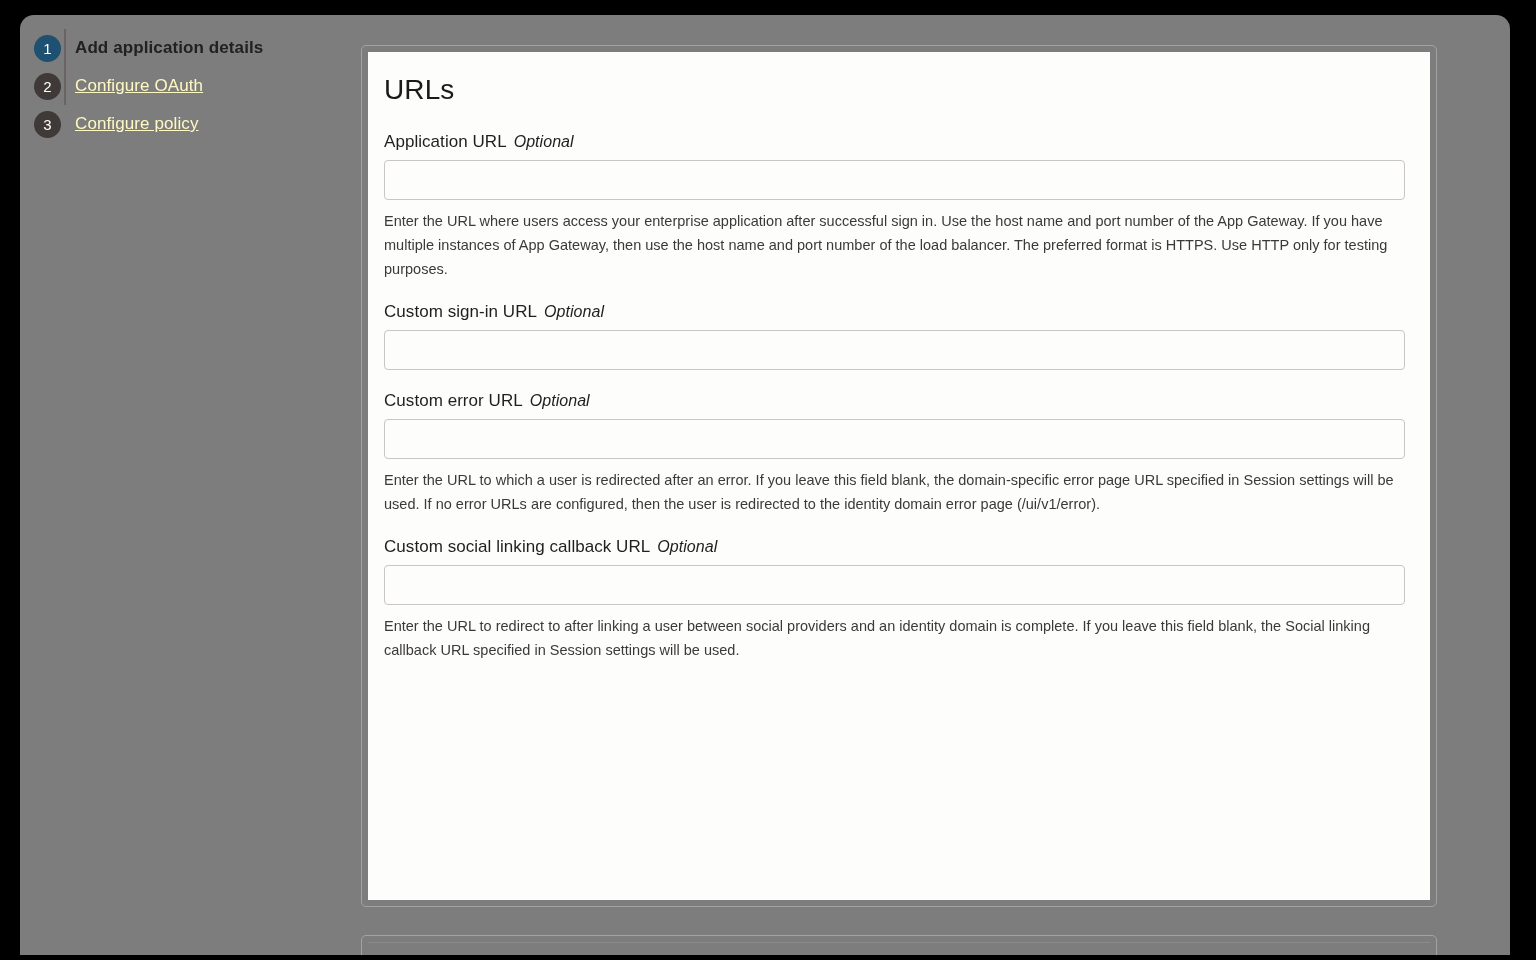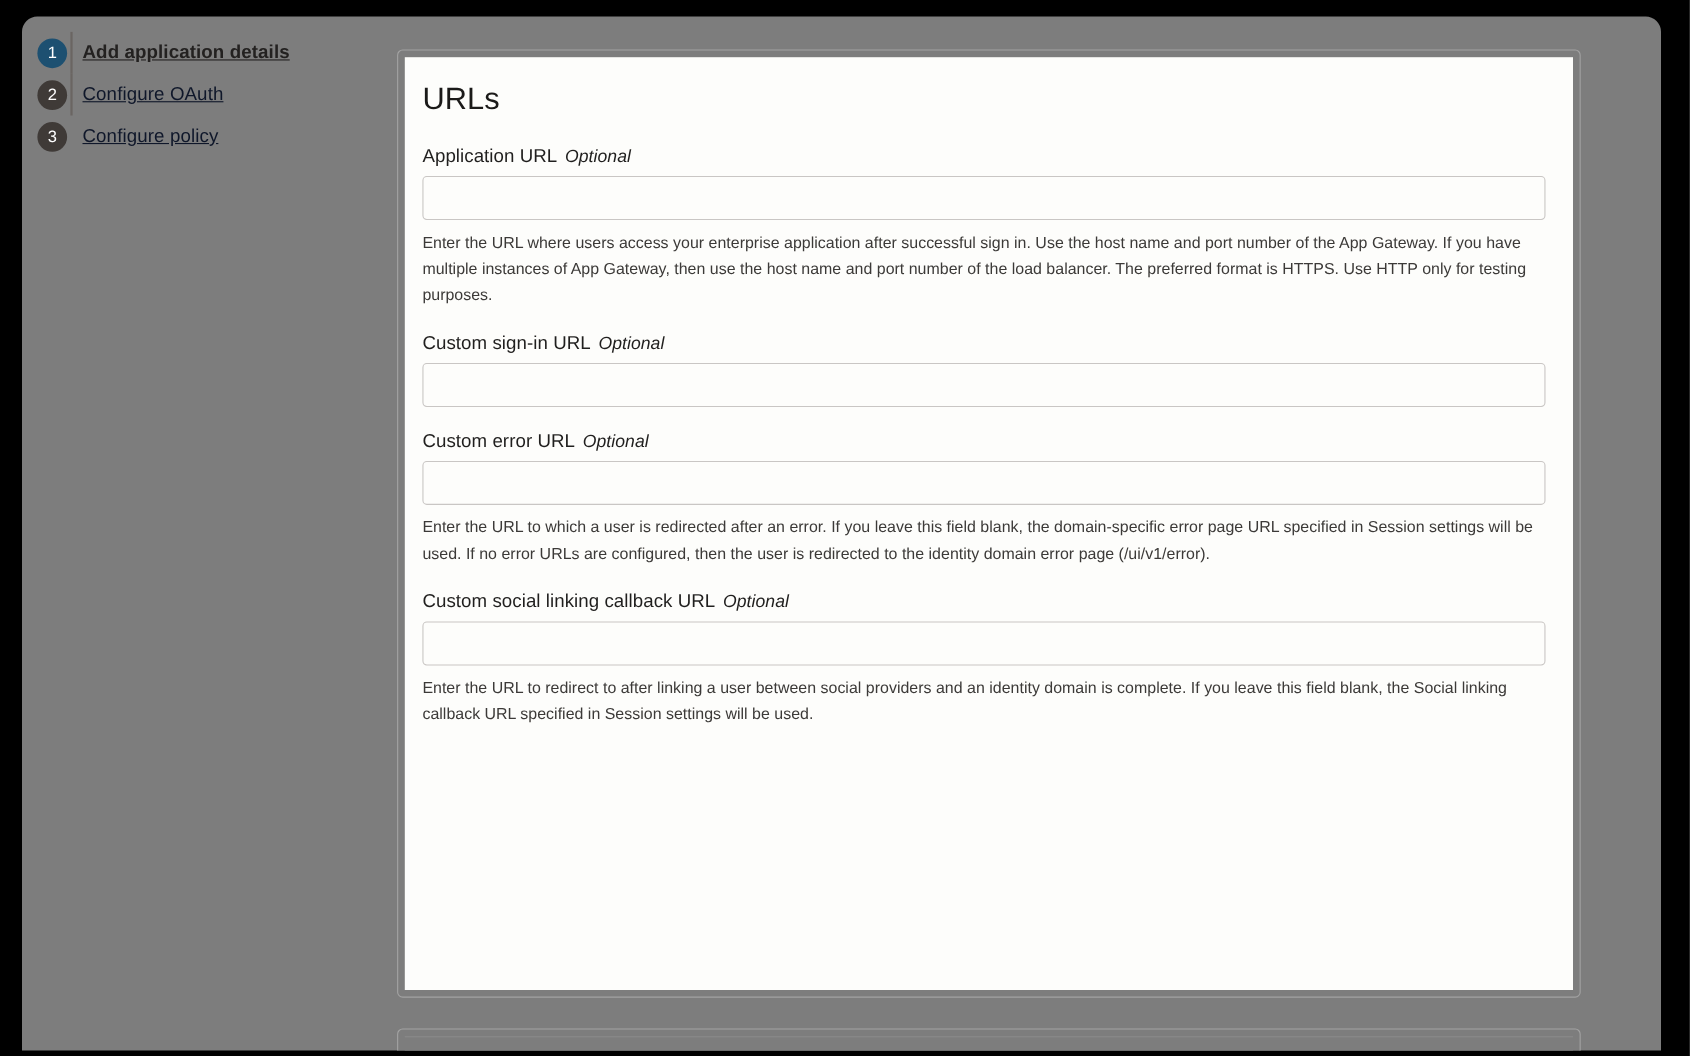--- a/index.html
+++ b/index.html
@@ -63,29 +63,28 @@
     width: 2px;
     height: 38px;
     background: #6a6562;
     z-index: 1;
   }
   .step-label {
     font-size: 17px;
     color: #2e2c2a;
     letter-spacing: 0.1px;
     white-space: nowrap;
-    text-decoration: underline;
   }
   .step-label.active {
     font-weight: bold;
     color: #232120;
   }
   .step-label.link {
     text-decoration: underline;
-    color: #0f172a;
+    color: #fef9c3;
     cursor: pointer;
   }
 
   
   .card-frame {
     position: absolute;
     left: 341px;
     width: 1076px;
     background: #7d7d7d;
     border: 1px solid #a3a3a3;

